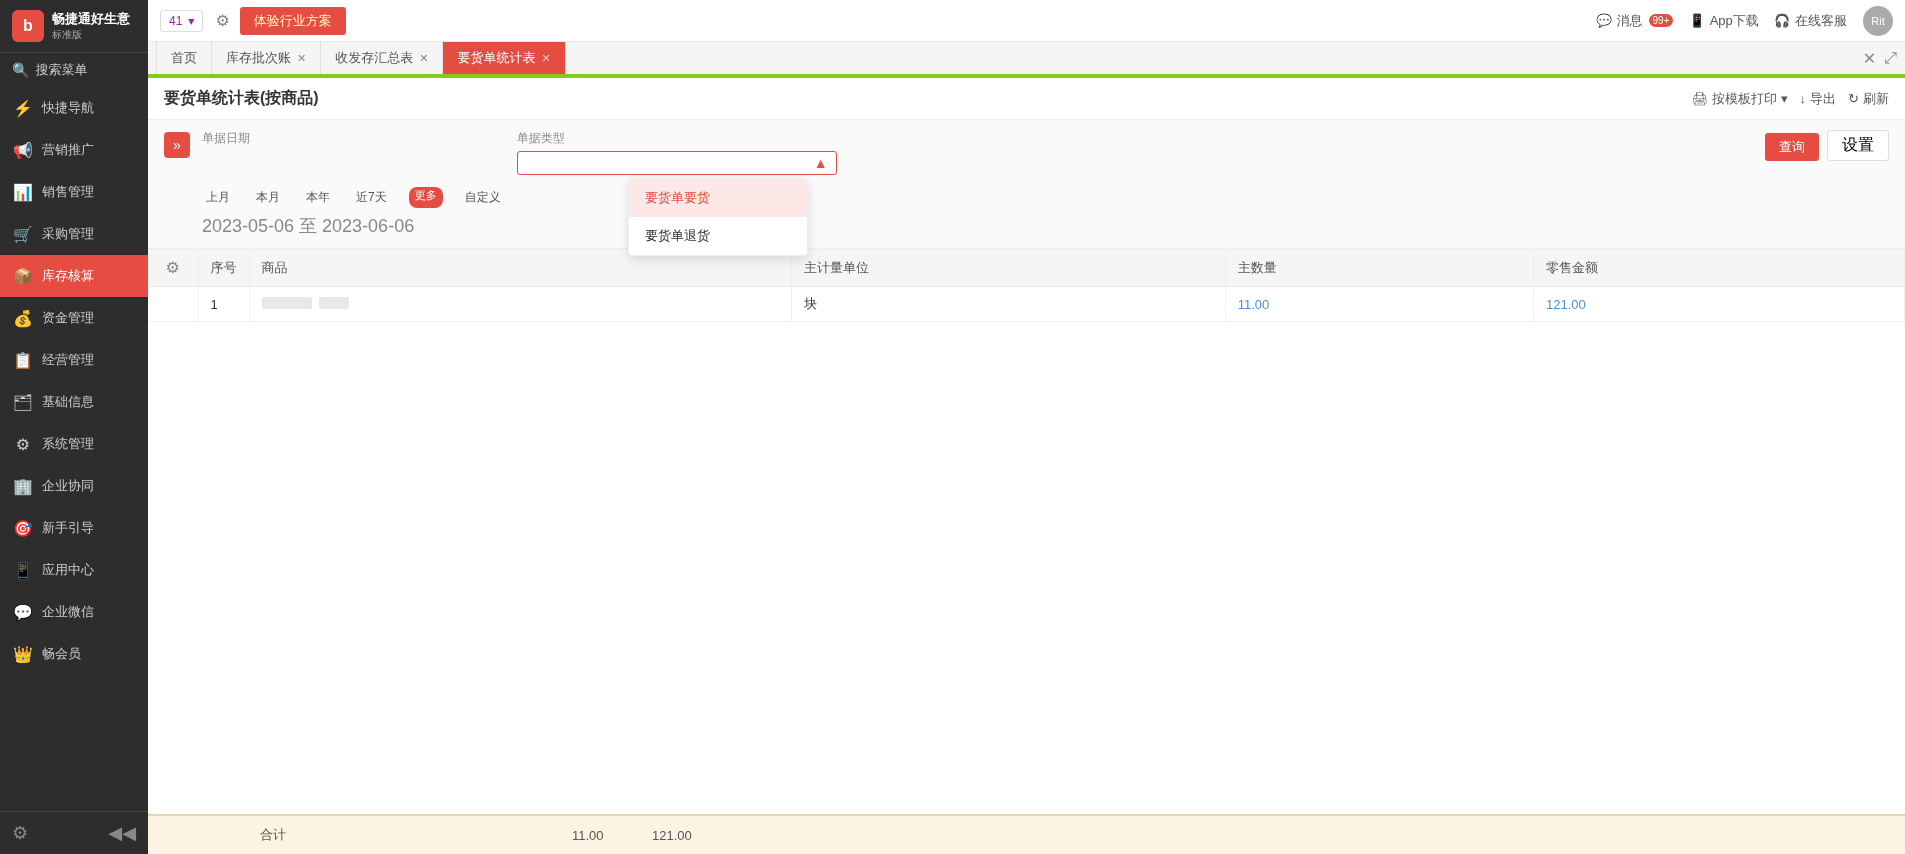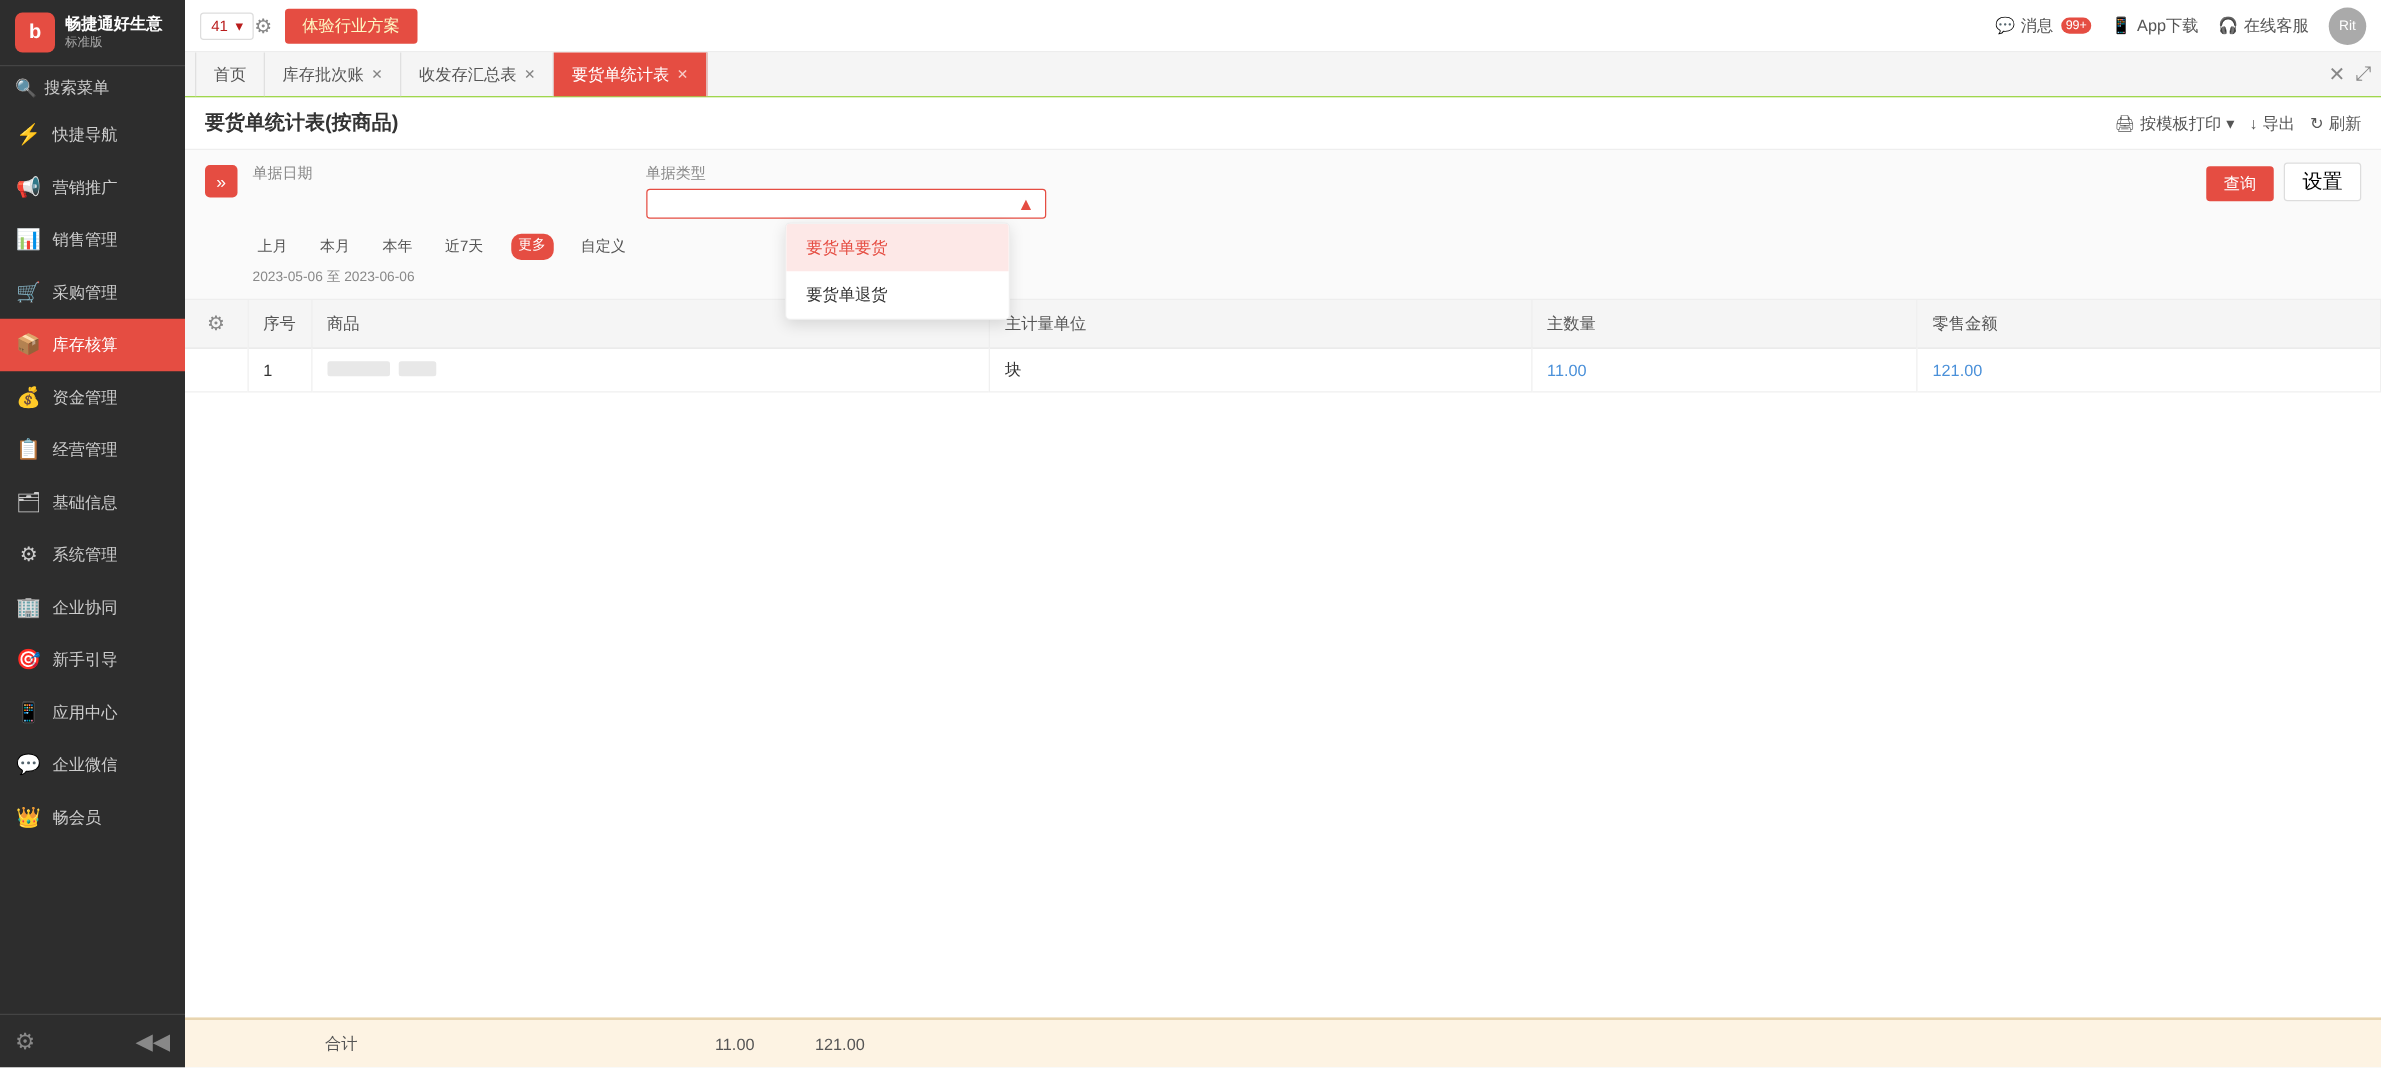--- a/index.html
+++ b/index.html
@@ -86,23 +86,23 @@
     }
     .topbar-left {
       display: flex; align-items: center; flex: 1;
     }
     .topbar-dropdown {
       display: flex; align-items: center;
       border: 1px solid #ddd;
       border-radius: 3px;
       padding: 3px 8px;
       font-size: 12px;
-      color: #b91c1c;
-      cursor: pointer;
-      margin-right: 0;
+      color: #a21caf;
+      cursor: pointer;
+      margin-right: 12px;
     }
     .topbar-settings-icon {
       margin-right: 10px;
       color: #888;
       cursor: pointer;
       font-size: 16px;
     }
     .topbar-trial-btn {
       background: #e54d42;
       color: #fef9c3;
@@ -134,21 +134,21 @@
     .avatar {
       width: 30px; height: 30px;
       background: #bbb;
       border-radius: 50%;
     }
 
     
     .tabs-bar {
       height: 36px;
       background: #f5f5f5;
-      border-bottom: 1px solid #84cc16;
+      border-bottom: 4px solid #84cc16;
       display: flex; align-items: stretch;
       flex-shrink: 0;
       padding: 0 8px;
     }
     .tab-item {
       display: flex; align-items: center;
       padding: 0 14px;
       font-size: 13px;
       color: #555;
       cursor: pointer;
@@ -263,21 +263,21 @@
       padding: 2px 4px;
     }
     .date-quick-btn.more {
       background: #e54d42;
       color: #fff;
       border-radius: 8px;
       padding: 1px 6px;
       font-size: 11px;
     }
     .date-range-text {
-      font-size: 11px;
+      font-size: 18px;
       color: #888;
       margin-top: 2px;
     }
     .filter-type-group {
       display: flex; flex-direction: column; gap: 4px;
       min-width: 320px;
     }
     .filter-input-row {
       display: flex; align-items: center;
       border: 1px solid #e54d42;

